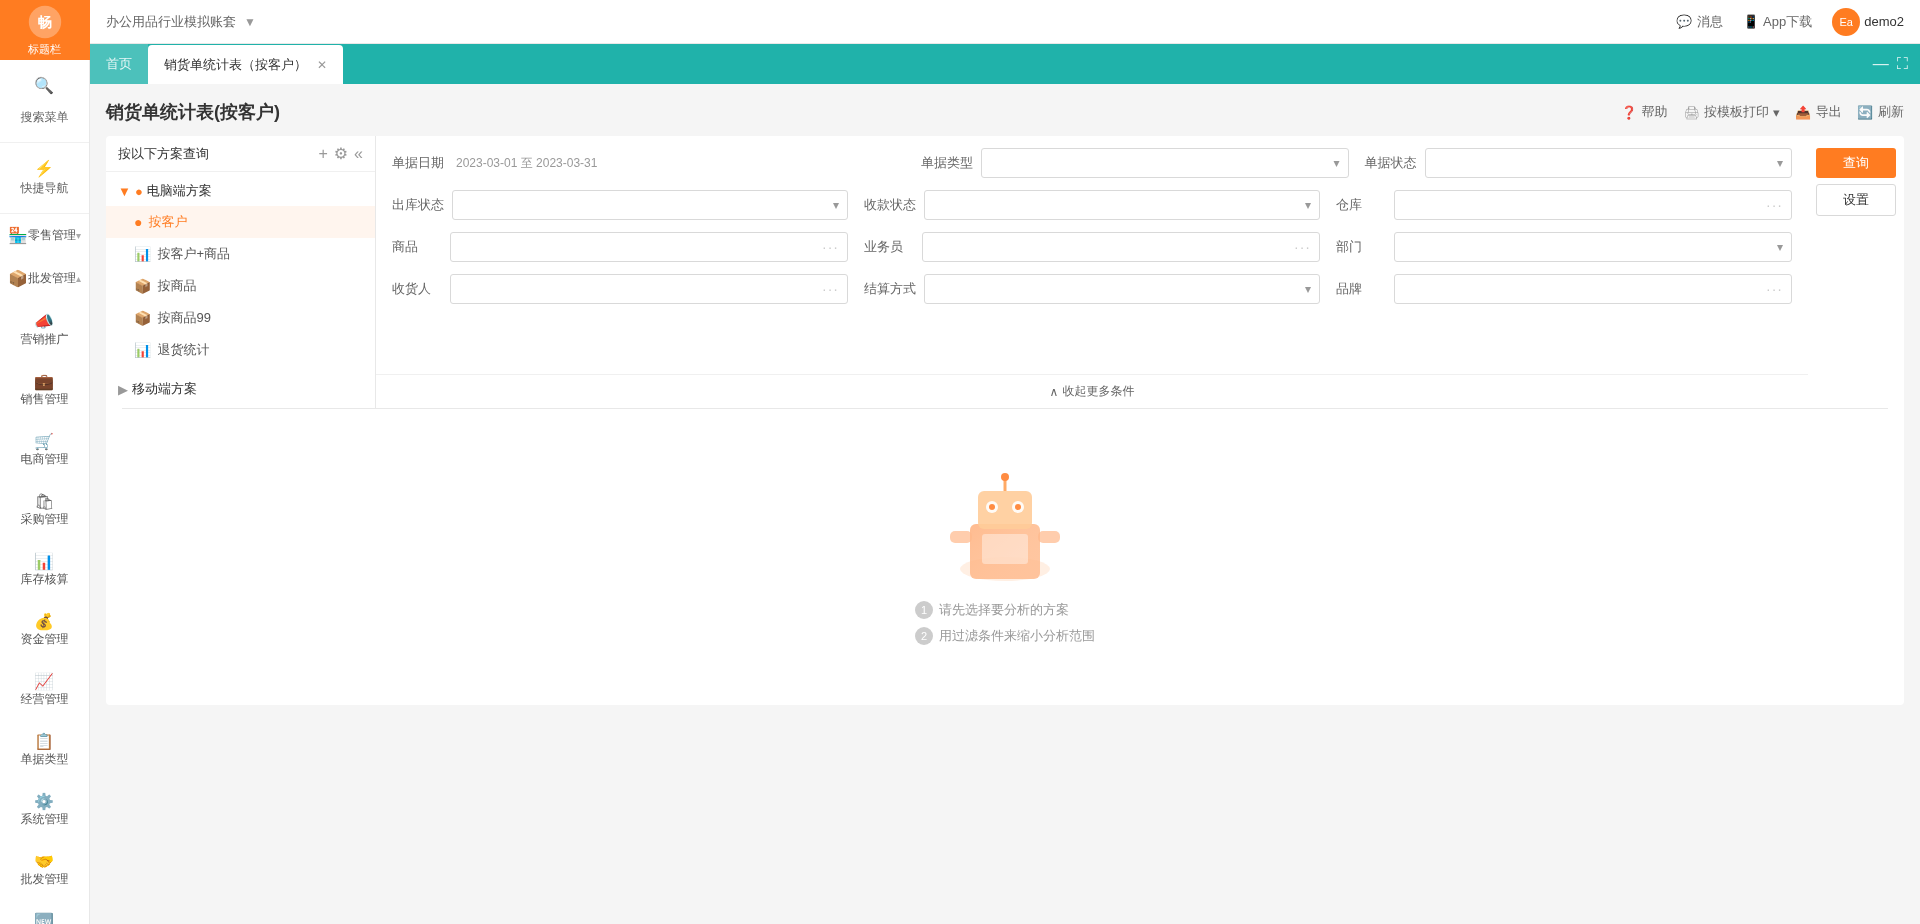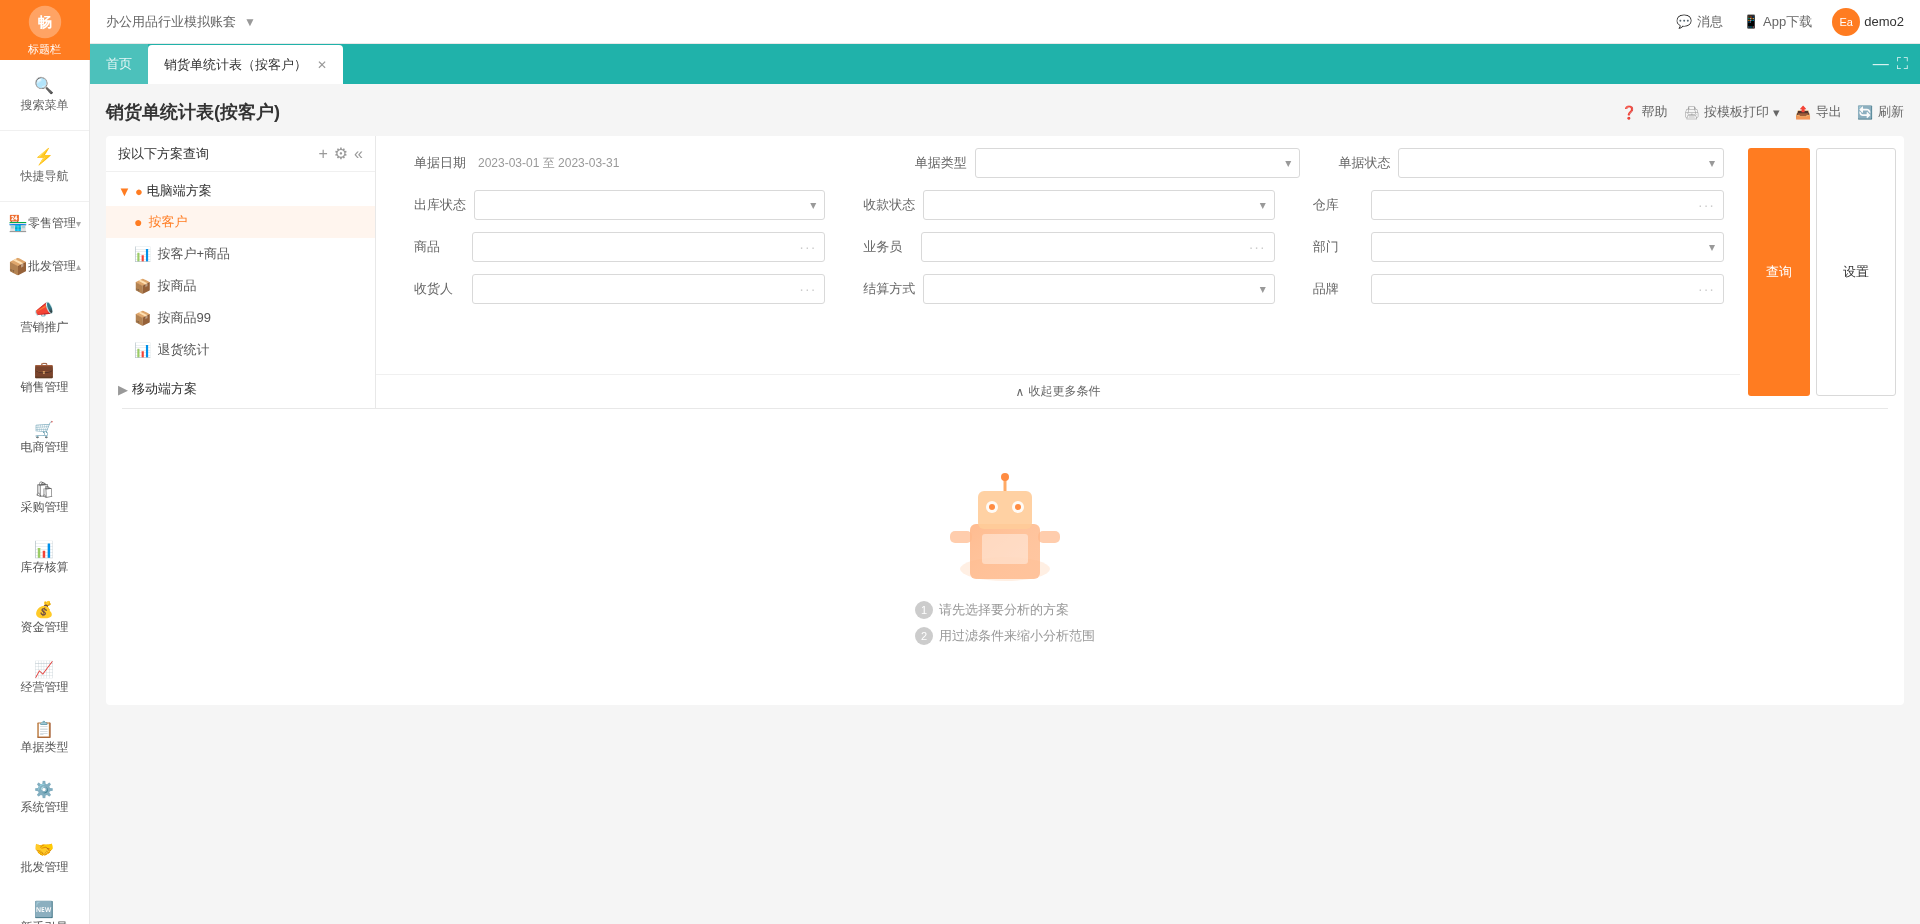--- a/index.html
+++ b/index.html
@@ -65,33 +65,33 @@
     .scheme-section { padding: 4px 0; }
     .scheme-section-header { display: flex; align-items: center; padding: 6px 12px; cursor: pointer; color: #333; font-size: 13px; gap: 4px; }
     .scheme-item { display: flex; align-items: center; padding: 7px 12px 7px 28px; cursor: pointer; font-size: 13px; color: #555; gap: 6px; }
     .scheme-item.active { color: #ff7c21; background: #fff5ee; }
     .scheme-item .scheme-icon { color: #999; font-size: 14px; }
     .scheme-item.active .scheme-icon { color: #ff7c21; }
 
     
     .filter-right { flex: 1; padding: 12px 16px; }
     .filter-row { display: flex; align-items: center; gap: 16px; margin-bottom: 12px; }
-    .filter-field { display: flex; align-items: center; gap: 8px; flex: 1; margin-left: 22px; }
+    .filter-field { display: flex; align-items: center; gap: 8px; flex: 1; }
     .filter-label { color: #666; font-size: 13px; white-space: nowrap; min-width: 50px; }
     .filter-control { flex: 1; border: 1px solid #d9d9d9; border-radius: 3px; padding: 5px 8px; display: flex; align-items: center; justify-content: space-between; cursor: pointer; background: #fff; min-height: 30px; }
     .filter-control-text { color: #333; font-size: 13px; }
     .filter-control-arrow { color: #999; font-size: 12px; }
     .filter-control-dots { color: #ccc; font-size: 14px; letter-spacing: 1px; }
     .filter-date-group { display: flex; align-items: center; gap: 4px; }
     .date-btn { padding: 3px 8px; border-radius: 3px; font-size: 12px; cursor: pointer; color: #666; border: 1px solid transparent; }
     .date-btn.active { background: #ff7c21; color: #fff; border-color: #ff7c21; }
     .filter-date-range { color: #999; font-size: 12px; margin-left: 4px; }
 
     
-    .action-buttons { display: flex; flex-direction: row; gap: 6px; padding: 12px 8px; justify-content: flex-start; }
+    .action-buttons { display: flex; flex-direction: column; gap: 6px; padding: 12px 8px; justify-content: flex-start; }
     .btn-query { background: #ff7c21; color: #fff; border: none; border-radius: 3px; padding: 6px 18px; font-size: 13px; cursor: pointer; white-space: nowrap; }
     .btn-settings { background: #fff; color: #333; border: 1px solid #d9d9d9; border-radius: 3px; padding: 6px 26px; font-size: 13px; cursor: pointer; white-space: nowrap; }
 
     
     .collapse-bar { text-align: center; padding: 8px; border-top: 1px solid #f0f0f0; cursor: pointer; color: #666; font-size: 12px; display: flex; align-items: center; justify-content: center; gap: 4px; }
 
     
     .empty-state { display: flex; flex-direction: column; align-items: center; justify-content: center; padding: 60px 20px; gap: 12px; }
     .empty-state-hints { display: flex; flex-direction: column; gap: 8px; }
     .empty-hint { display: flex; align-items: center; gap: 6px; color: #999; font-size: 13px; }
@@ -109,21 +109,21 @@
     <svg class="sidebar-logo-icon" viewBox="0 0 40 40" xmlns="http://www.w3.org/2000/svg">
       <circle cx="20" cy="20" r="18" fill="#fff" opacity="0.3"></circle>
       <text x="20" y="26" text-anchor="middle" fill="#fff" font-size="16" font-weight="bold">畅</text>
     </svg>
     <span class="sidebar-logo-text">标题栏</span>
   </div>
 
   <div class="sidebar-search">
     <div style="display:flex;flex-direction:column;align-items:center;padding:8px 0;cursor:pointer;">
       <span style="font-size:16px;color:#ff7c21;">🔍</span>
-      <span style="font-size:12px;color:#666;margin-top:2px;">搜索菜单</span>
+      <span style="font-size:12px;color:#666;margin-top:14px;">搜索菜单</span>
     </div>
   </div>
 
   <div class="sidebar-quick-nav">
     <div style="display:flex;flex-direction:column;align-items:center;padding:8px 0;cursor:pointer;">
       <span style="font-size:16px;color:#666;">⚡</span>
       <span style="font-size:12px;color:#666;margin-top:2px;">快捷导航</span>
     </div>
   </div>
 

